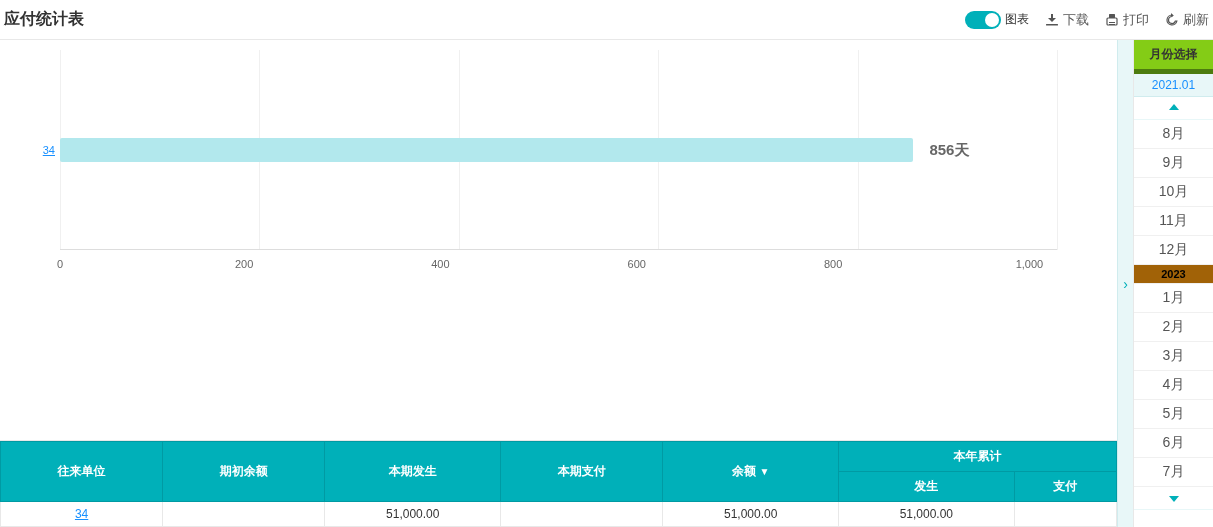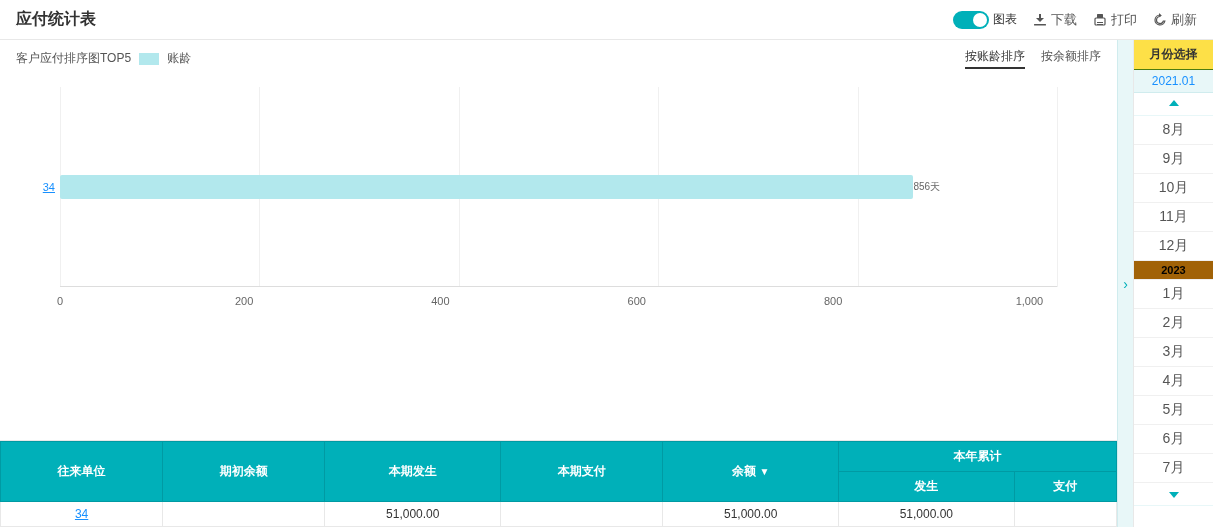--- a/index.html
+++ b/index.html
@@ -1,21 +1,21 @@
 <!DOCTYPE html>
 <html><head>
   <meta charset="utf-8">
   <style>
     * { box-sizing: border-box; margin: 0; padding: 0; }
     body { font-family: 'Microsoft YaHei', Arial, sans-serif; font-size: 12px; background: #f5f5f5; color: #333; }
 
     .app-container { width: 1213px; height: 527px; display: flex; flex-direction: column; background: #fff; overflow: hidden; }
 
     
-    .header { display: flex; align-items: center; justify-content: space-between; padding: 8px 16px; background: #fff; border-bottom: 1px solid #e8e8e8; height: 40px; }
+    .header { display: flex; align-items: center; justify-content: space-between; padding: 8px 4px; background: #fff; border-bottom: 1px solid #e8e8e8; height: 40px; }
     .header-title { font-size: 16px; font-weight: bold; color: #333; }
     .header-actions { display: flex; align-items: center; gap: 16px; }
     .toggle-wrap { display: flex; align-items: center; gap: 4px; }
     .toggle-switch { width: 36px; height: 18px; background: #00b0b9; border-radius: 9px; position: relative; cursor: pointer; }
     .toggle-switch::after { content: ''; width: 14px; height: 14px; background: #fff; border-radius: 50%; position: absolute; top: 2px; right: 2px; }
     .action-btn { display: flex; align-items: center; gap: 4px; cursor: pointer; color: #555; font-size: 13px; }
 
     
     .main-content { display: flex; flex: 1; overflow: hidden; }
 
@@ -42,21 +42,21 @@
     .table-section { border-top: 1px solid #e8e8e8; }
     .data-table { width: 100%; border-collapse: collapse; }
     .data-table th { background: #00b0b9; color: #fff; text-align: center; padding: 6px 8px; font-size: 12px; border: 1px solid #009aa3; }
     .data-table td { text-align: center; padding: 5px 8px; font-size: 12px; border: 1px solid #e8e8e8; }
     .data-table td.right { text-align: center; }
     .data-table td.link { color: #1890ff; text-decoration: underline; cursor: pointer; }
     .data-table tr:nth-child(even) { background: #f9f9f9; }
 
     
     .sidebar { width: 80px; background: #fff; border-left: 1px solid #e8e8e8; display: flex; flex-direction: column; overflow-y: auto; }
-    .sidebar-header { background: #fde047; color: #333; font-size: 12px; text-align: center; padding: 6px 4px; font-weight: bold; border-bottom: 1px solid #4d7c0f; }
+    .sidebar-header { background: #84cc16; color: #333; font-size: 12px; text-align: center; padding: 6px 4px; font-weight: bold; border-bottom: 5px solid #4d7c0f; }
     .sidebar-year-input { background: #e8f7f8; color: #1890ff; font-size: 12px; text-align: center; padding: 4px 2px; border-bottom: 1px solid #d0ecee; cursor: pointer; }
     .sidebar-nav-btn { display: flex; align-items: center; justify-content: center; padding: 4px; cursor: pointer; color: #00b0b9; background: #fff; border-bottom: 1px solid #e8f7f8; }
     .sidebar-month { font-size: 14px; text-align: center; padding: 5px 4px; cursor: pointer; color: #555; border-bottom: 1px solid #f0f0f0; }
     .sidebar-month.year-label { background: #a16207; color: #000; font-weight: bold; font-size: 11px; padding: 3px 2px; }
 
     
     .sidebar-collapse { width: 16px; background: #e8f7f8; display: flex; align-items: center; justify-content: center; cursor: pointer; border-left: 1px solid #d0ecee; }
     .sidebar-collapse-icon { font-size: 14px; color: #00b0b9; }
   </style>
 </head>
@@ -94,47 +94,36 @@
           </svg>
         <span>刷新</span>
       </div>
     </div>
   </div>
 
   <div class="main-content">
 
     <div class="chart-area">
 
-      <div class="chart-header">
-        <div class="chart-legend">
-          <span>客户应付排序图TOP5</span>
-          <span class="legend-color"></span>
-          <span>账龄</span>
-        </div>
-        <div class="chart-sort">
-          <span class="sort-btn active">按账龄排序</span>
-          <span class="sort-btn">按余额排序</span>
-        </div>
-      </div>
 
       <div class="bar-chart">
         <div class="chart-inner" style="position:relative; width:100%; height:220px;">
 
           <div class="grid-line" style="left:0%;"></div>
           <div class="grid-line" style="left:20%;"></div>
           <div class="grid-line" style="left:40%;"></div>
           <div class="grid-line" style="left:60%;"></div>
           <div class="grid-line" style="left:80%;"></div>
           <div class="grid-line" style="left:100%;"></div>
 
           <div style="position:absolute; top:40%; display:flex; align-items:center; width:100%;">
             <span style="position:absolute; left:-35px; font-size:11px; color:#1890ff; text-decoration:underline; cursor:pointer; width:30px; text-align:right;">34</span>
             <div style="height:24px; background:#b2e8ed; width:85.6%; border-radius:2px; position:relative;">
             </div>
-            <span style="margin-left:0; font-size:10px; color:#666;">856天</span>
+            <span style="margin-left:16px; font-size:15px; color:#666;font-weight:bold;">856天</span>
           </div>
 
           <div class="x-axis-line"></div>
 
           <div style="position:absolute; bottom:0; left:0; right:0; display:flex; justify-content:space-between;">
             <span class="x-tick">0</span>
             <span class="x-tick">200</span>
             <span class="x-tick">400</span>
             <span class="x-tick">600</span>
             <span class="x-tick">800</span>

